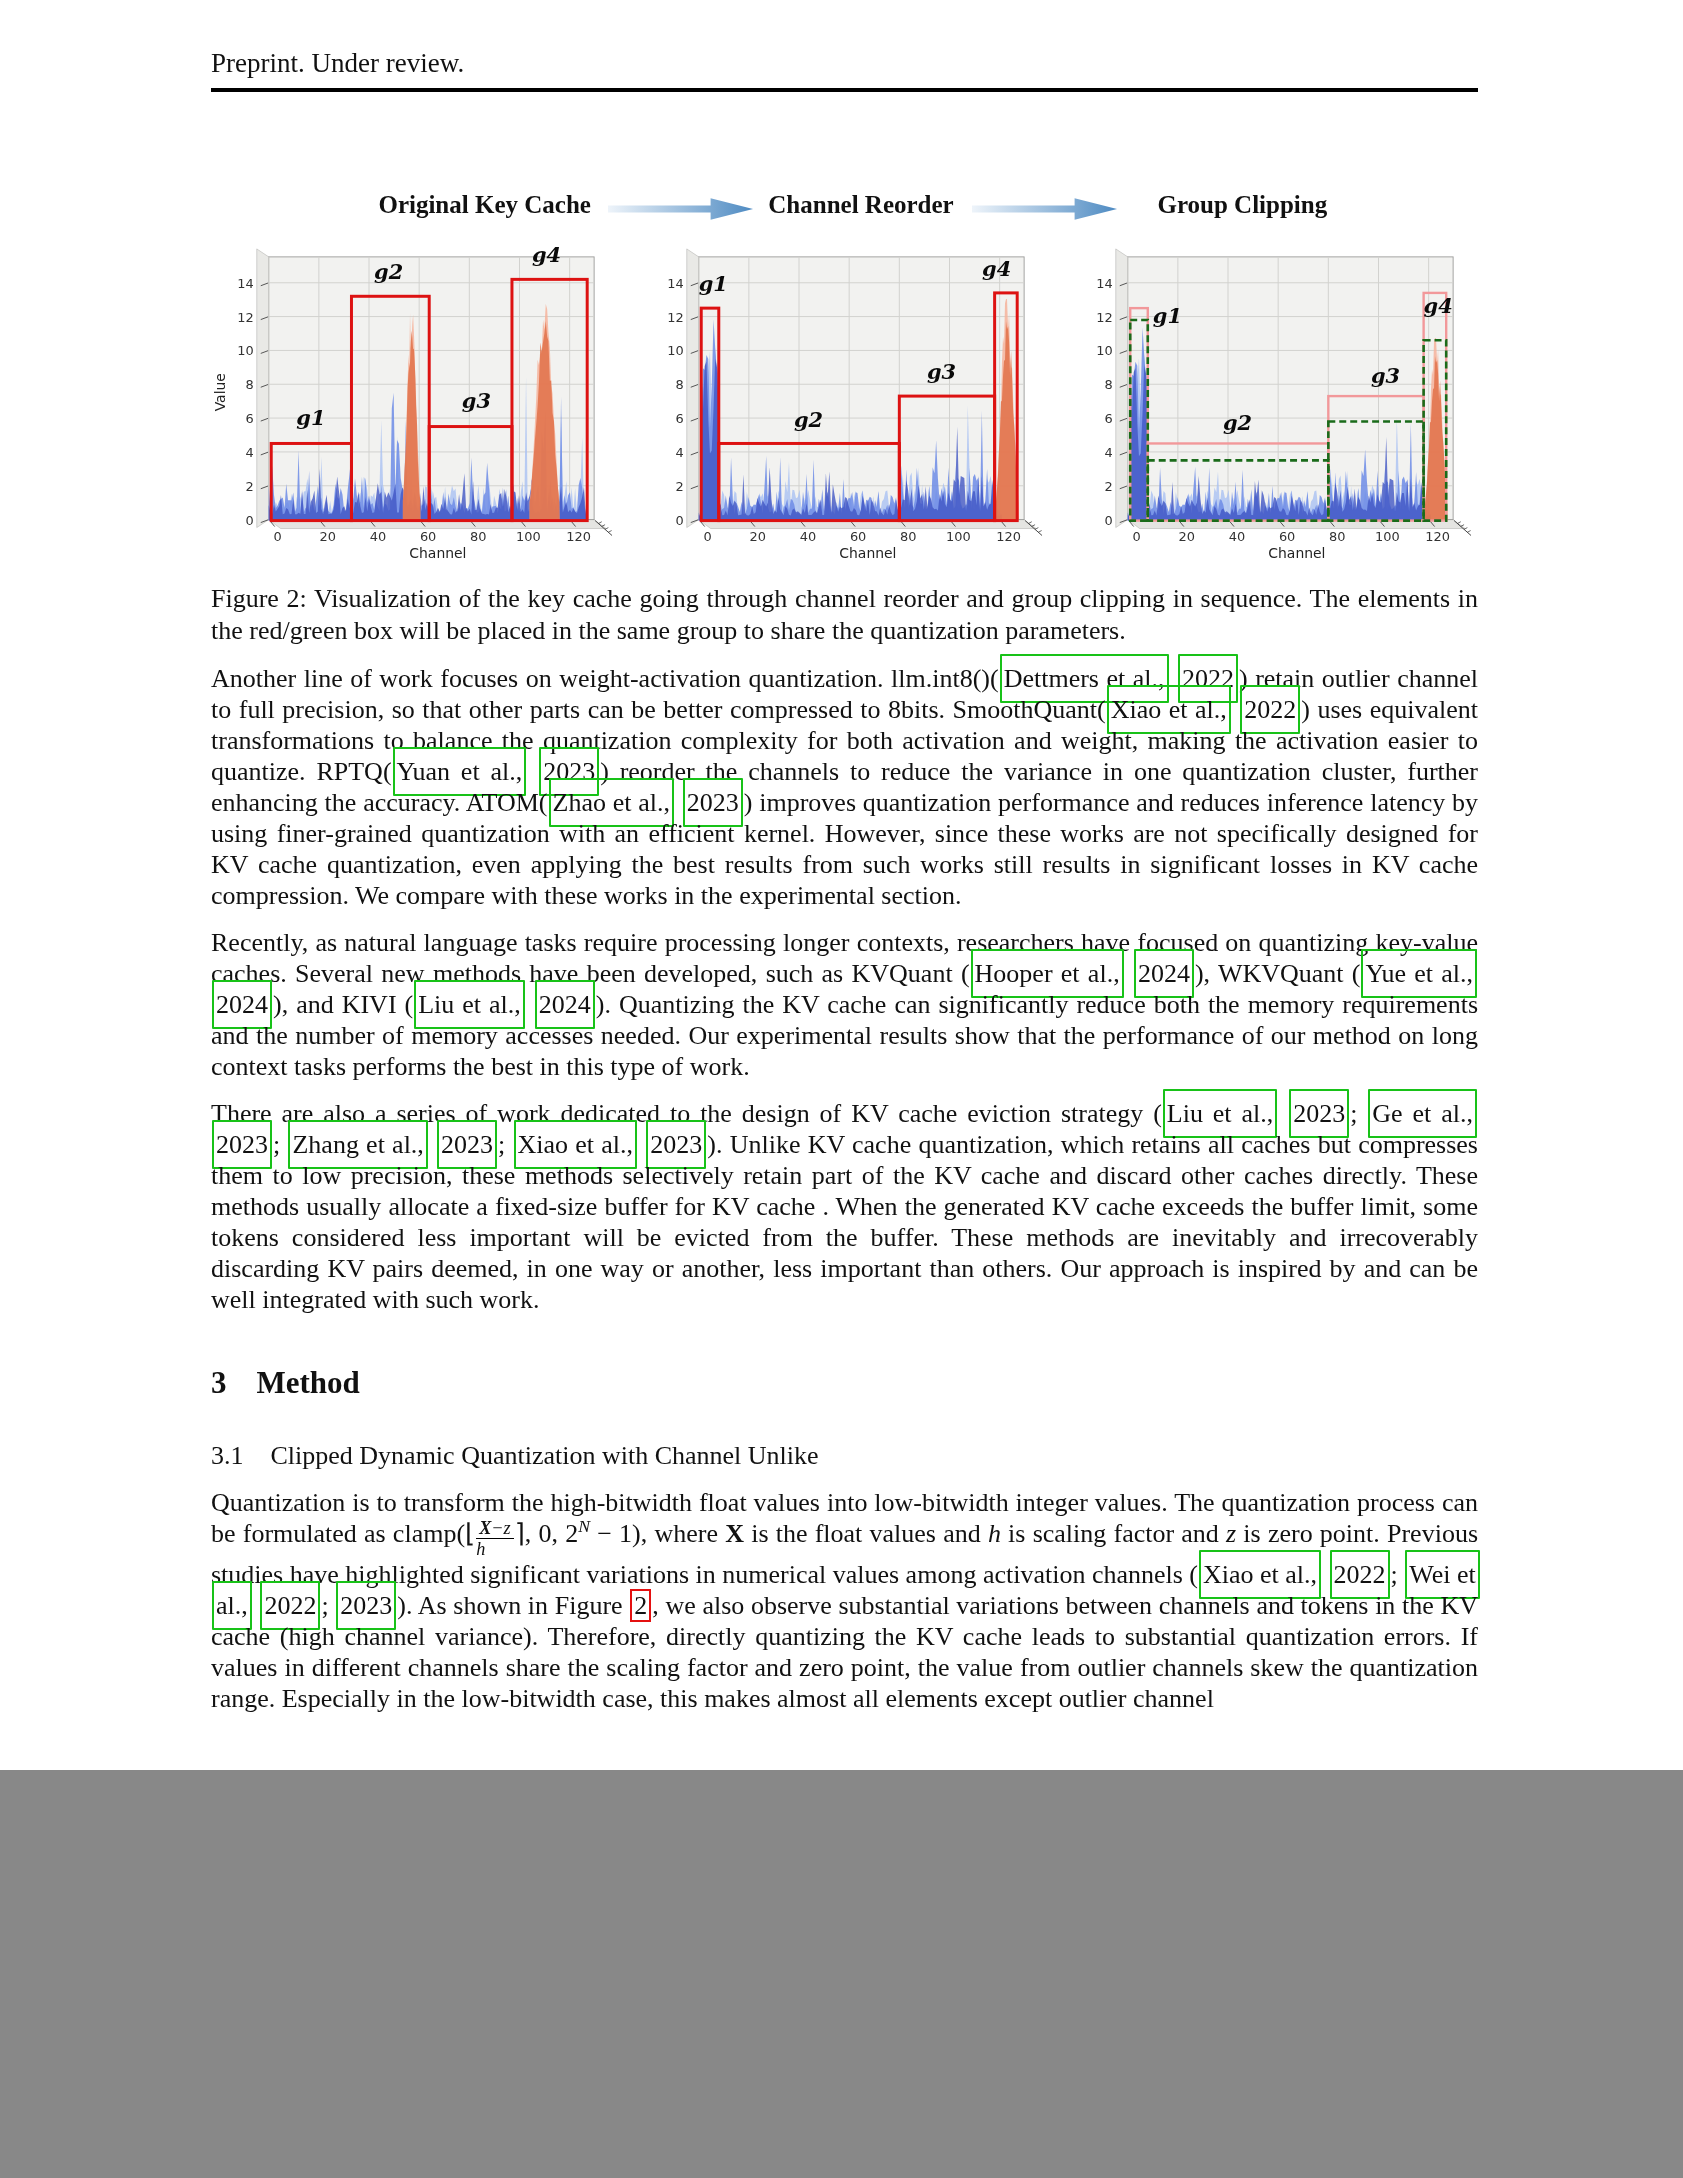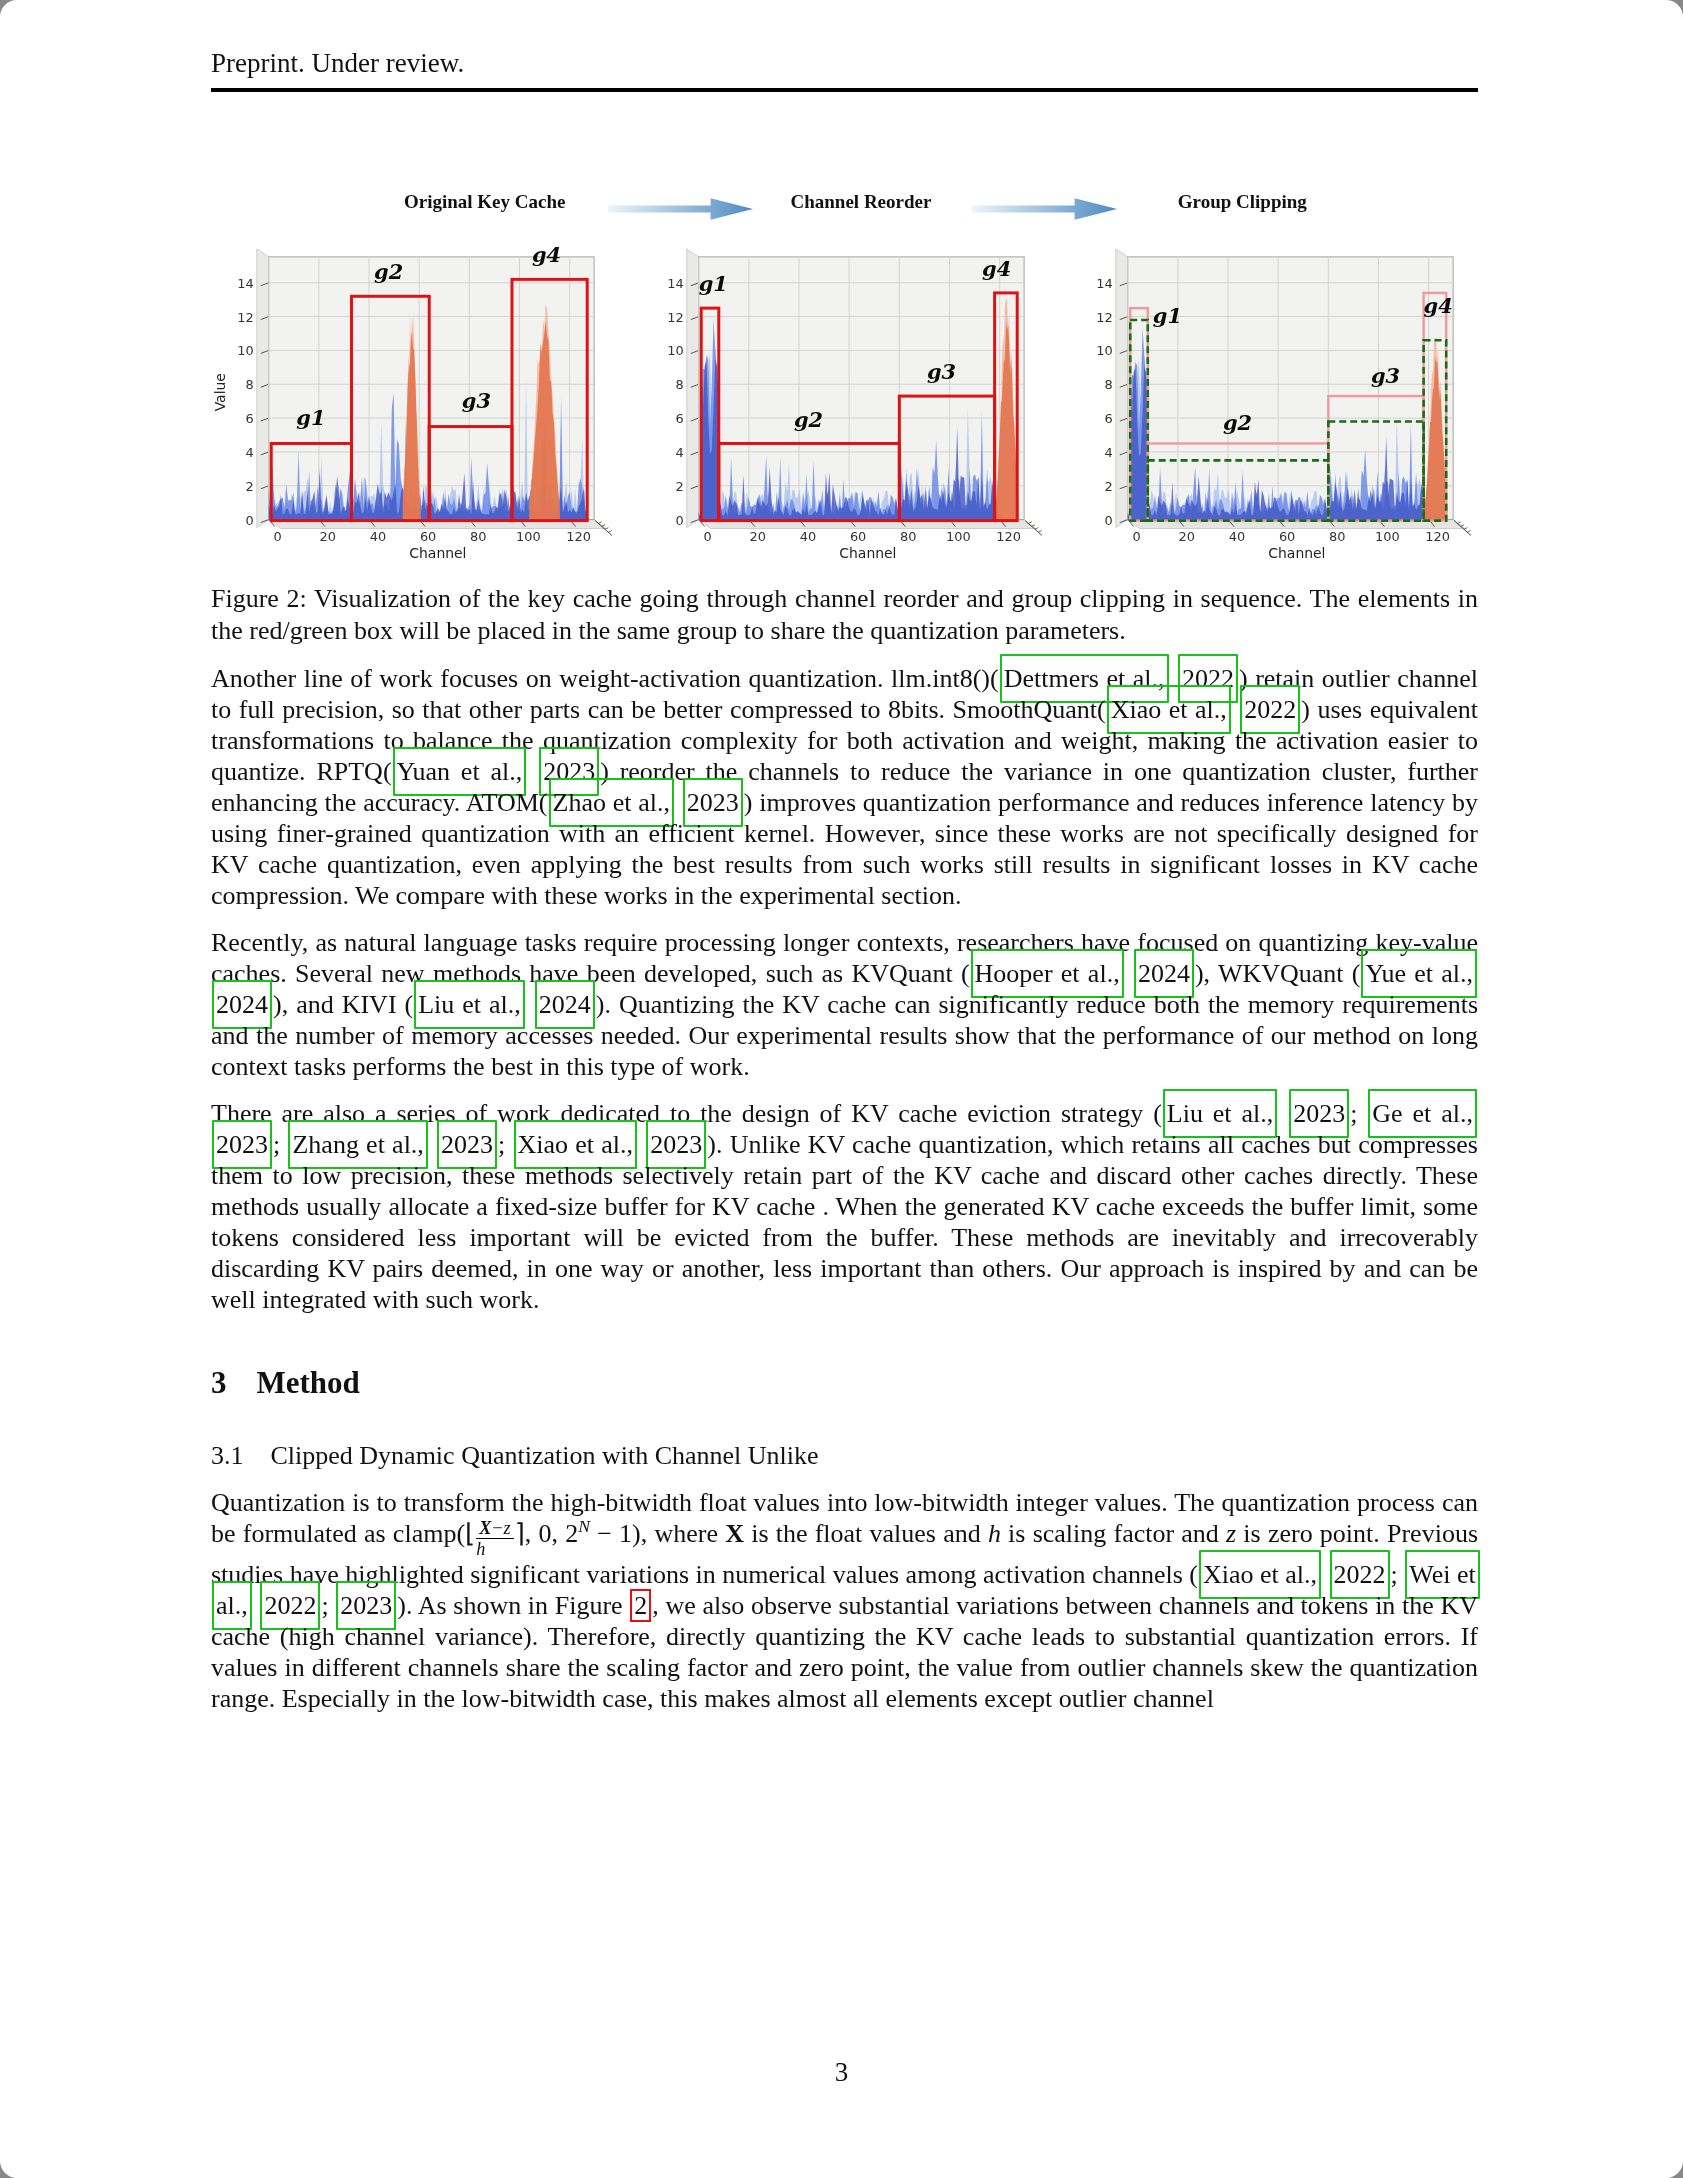--- a/index.html
+++ b/index.html
@@ -1,25 +1,25 @@
 <!DOCTYPE html>
 <html><head>
 <meta charset="utf-8">
 <style>
   html,body{margin:0;padding:0;background:#888;}
-  .page{position:relative;width:1683px;height:2178px;background:#ffffff;
-        font-family:"Liberation Serif",serif;color:#111;overflow:hidden;border-radius:17px;}
+  .page{position:relative;width:1683px;height:1770px;background:#ffffff;
+        font-family:"Liberation Serif",serif;color:#111;overflow:hidden;}
   .content{position:absolute;left:211px;top:0;width:1267px;}
   .running-head{margin-top:48px;font-size:27px;color:#111;}
   .head-rule{margin-top:9px;height:4px;background:#000;}
   
   figure{margin:0;padding:0;}
   .fig-stages{position:relative;height:44px;margin-top:95px;}
   .stage-title{position:absolute;transform:translateX(-50%);font-weight:bold;
-               font-size:19px;white-space:nowrap;top:4px;}
+               font-size:25px;white-space:nowrap;top:4px;}
   .t1{left:21.6%;} .t2{left:51.3%;} .t3{left:81.4%;}
   .stage-arrow{position:absolute;top:8px;transform:translateX(-50%);}
   .a1{left:37.1%;} .a2{left:65.8%;}
   .fig-plots{display:flex;justify-content:space-between;margin-top:2px;}
   .plot{width:408px;}
   .plot svg{display:block;width:100%;height:auto;}
   .tick{font:13px "DejaVu Sans",sans-serif;fill:#333;}
   .axlabel{font:14px "DejaVu Sans",sans-serif;fill:#222;}
   .glabel{font:bold italic 21px "DejaVu Serif",serif;fill:#0a0a0a;}
   figcaption{margin-top:20px;font-size:26px;line-height:32px;text-align:justify;}

